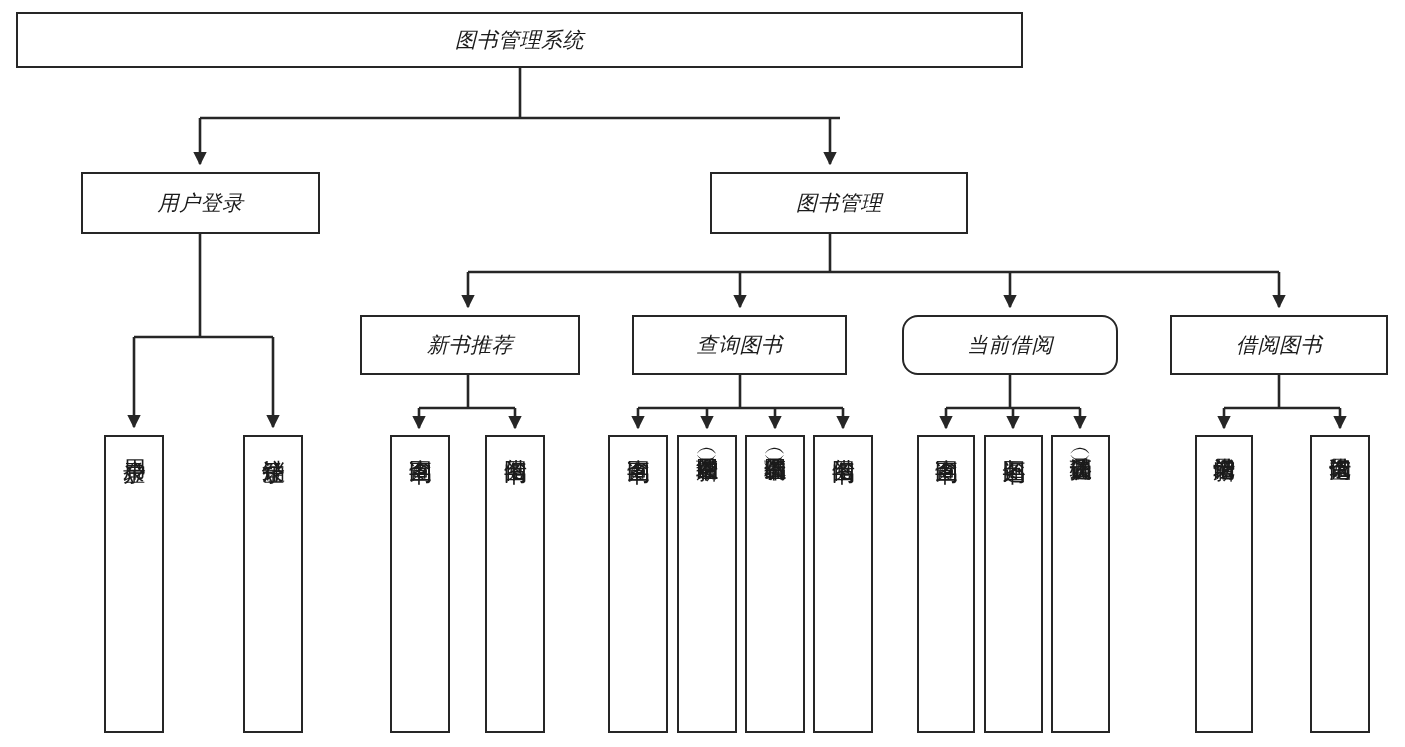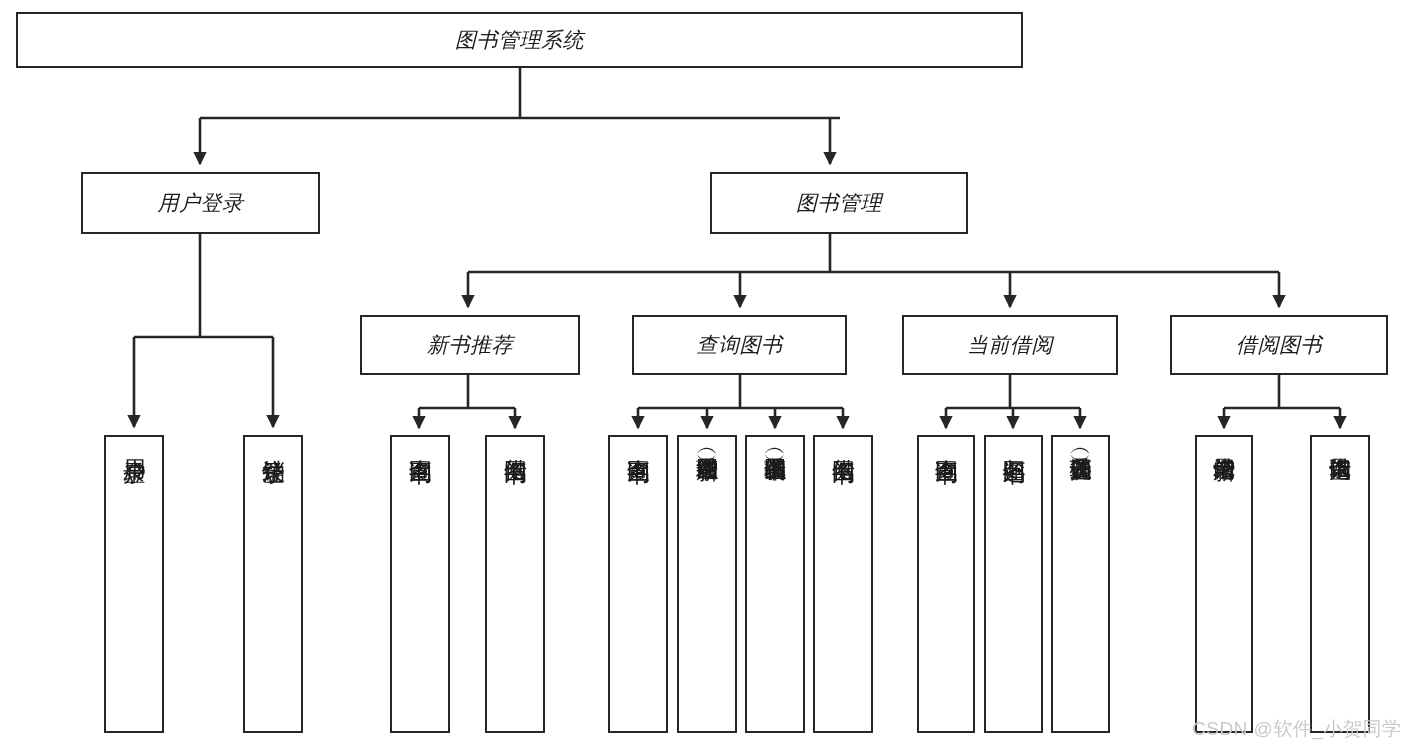--- a/index.html
+++ b/index.html
@@ -132,21 +132,21 @@
   <div class="node horiz" style="left:710px; top:172px; width:258px; height:62px;">
     <span class="label">图书管理</span>
   </div>
 
   <div class="node horiz" style="left:360px; top:315px; width:220px; height:60px;">
     <span class="label">新书推荐</span>
   </div>
   <div class="node horiz" style="left:632px; top:315px; width:215px; height:60px;">
     <span class="label">查询图书</span>
   </div>
-  <div class="node horiz" style="left:902px; top:315px; width:216px; height:60px;">
+  <div class="node horiz" style="left:902px; top:315px; width:216px; height:60px;border-radius:16px;">
     <span class="label">当前借阅</span>
   </div>
   <div class="node horiz" style="left:1170px; top:315px; width:218px; height:60px;">
     <span class="label">借阅图书</span>
   </div>
 
   <div class="node vert" style="left:104px; top:435px; width:60px; height:298px;">
     <span class="label">用户登录</span>
   </div>
   <div class="node vert" style="left:243px; top:435px; width:60px; height:298px;">
@@ -179,15 +179,14 @@
   <div class="node vert tall" style="left:1051px; top:435px; width:59px; height:298px;">
     <span class="label">确认归还（管理员）</span>
   </div>
   <div class="node vert tall" style="left:1195px; top:435px; width:58px; height:298px;">
     <span class="label">新增借阅记录</span>
   </div>
   <div class="node vert tall" style="left:1310px; top:435px; width:60px; height:298px;">
     <span class="label">查询借阅记录</span>
   </div>
 
-  <div class="watermark" style="left:1192px; top:716px;">CSDN @软件_小贺同学</div>
 
 </div>
 
 </body></html>

